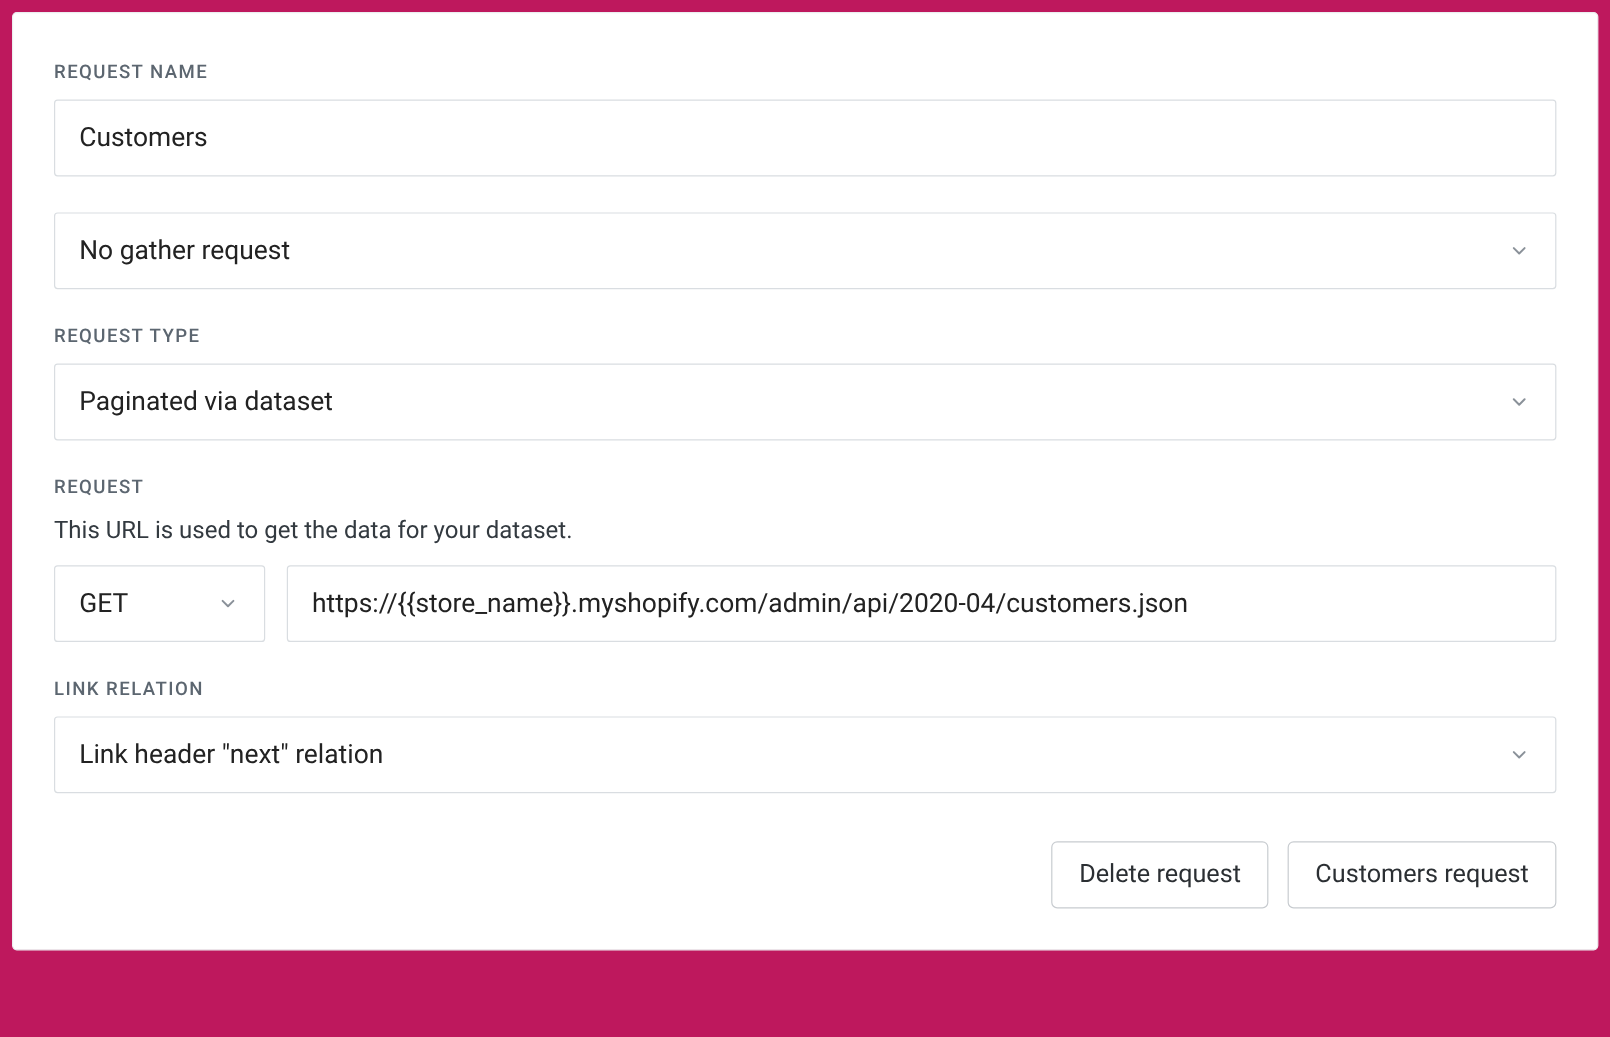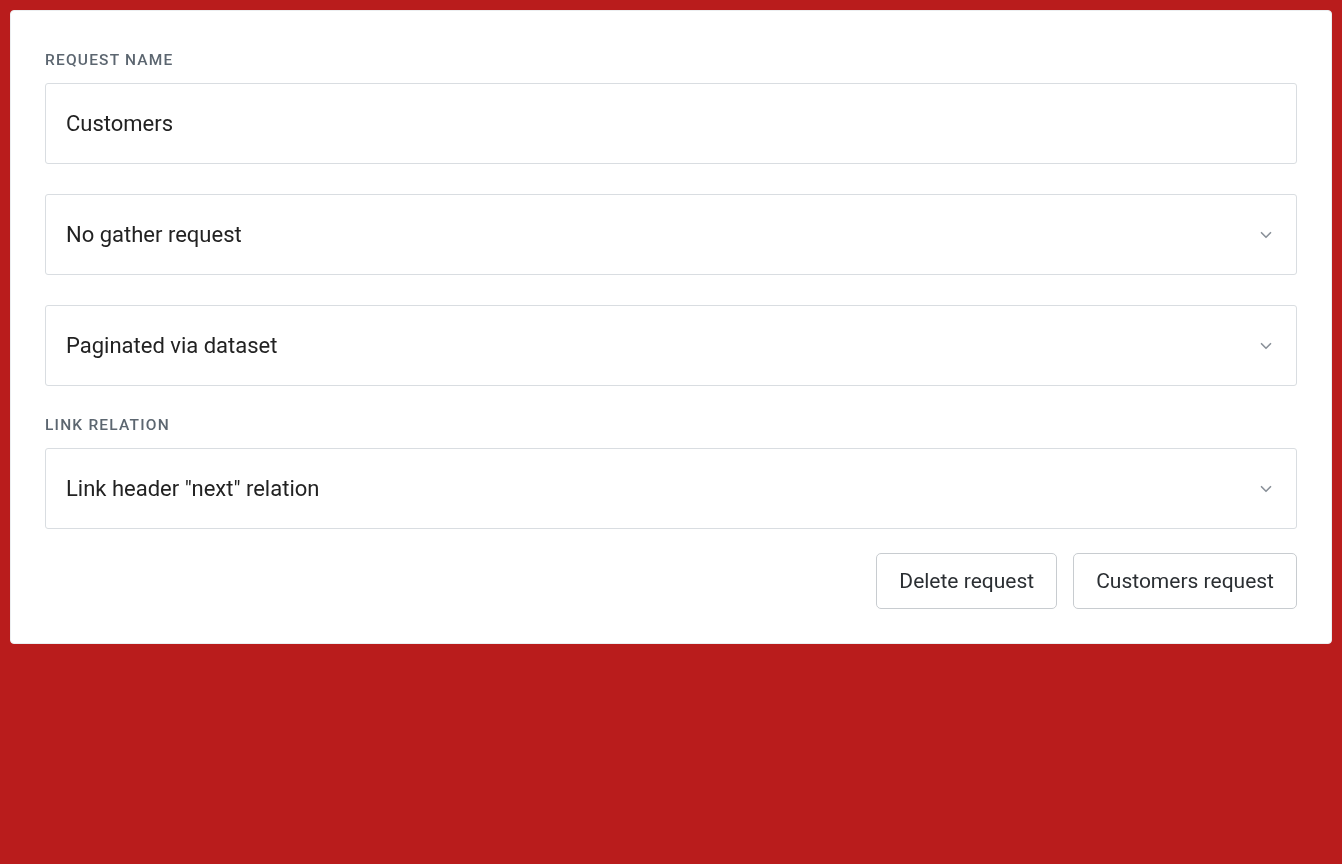--- a/index.html
+++ b/index.html
@@ -6,48 +6,48 @@
   html, body {
     margin: 0;
     padding: 0;
     font-family: -apple-system, BlinkMacSystemFont, "Segoe UI", Roboto, "Helvetica Neue", Arial, sans-serif;
     background: #f6f7f8;
     color: #333;
   }
   .page {
     width: 1342px;
     min-height: 864px;
-    background: #b91c1c;
+    background: #be185d;
     padding: 10px;
   }
   .card {
     background: #ffffff;
     border: 1px solid #eceef0;
     border-radius: 4px;
     padding: 40px 34px 34px 34px;
   }
   .field-group { margin-bottom: 30px; }
-  .field-group.last { margin-bottom: 24px; }
+  .field-group.last { margin-bottom: 40px; }
   .label {
     font-size: 15.5px;
     letter-spacing: 1.2px;
     color: #5c6670;
     font-weight: 500;
     text-transform: uppercase;
     margin-bottom: 14px;
   }
   .helper {
     font-size: 20px;
     color: #333a40;
     margin-top: 6px;
     margin-bottom: 18px;
   }
   .input, .select {
     width: 100%;
-    height: 81px;
+    height: 64px;
     border: 1px solid #d9dde1;
     border-radius: 3px;
     background: #fff;
     font-size: 22px;
     color: #222;
     padding: 0 20px;
     outline: none;
     display: flex;
     align-items: center;
     justify-content: space-between;
@@ -129,30 +129,46 @@
         <span class="value">No gather request</span>
         <span class="chevron">
           <svg viewBox="0 0 24 24">
               <polyline points="6 9 12 15 18 9"></polyline>
             </svg>
         </span>
       </div>
     </div>
 
     <div class="field-group">
+      <div class="label">REQUEST TYPE</div>
       <div class="select">
         <span class="value">Paginated via dataset</span>
         <span class="chevron">
           <svg viewBox="0 0 24 24">
               <polyline points="6 9 12 15 18 9"></polyline>
             </svg>
         </span>
       </div>
     </div>
 
+    <div class="field-group">
+      <div class="label">REQUEST</div>
+      <div class="helper">This URL is used to get the data for your dataset.</div>
+      <div class="row">
+        <div class="select method-select">
+          <span class="value">GET</span>
+          <span class="chevron">
+            <svg viewBox="0 0 24 24">
+                <polyline points="6 9 12 15 18 9"></polyline>
+              </svg>
+          </span>
+        </div>
+        <input type="text" class="input url-input" value="https://{{store_name}}.myshopify.com/admin/api/2020-04/customers.json" style="">
+      </div>
+    </div>
 
     <div class="field-group last">
       <div class="label">LINK RELATION</div>
       <div class="select">
         <span class="value">Link header "next" relation</span>
         <span class="chevron">
           <svg viewBox="0 0 24 24">
               <polyline points="6 9 12 15 18 9"></polyline>
             </svg>
         </span>

